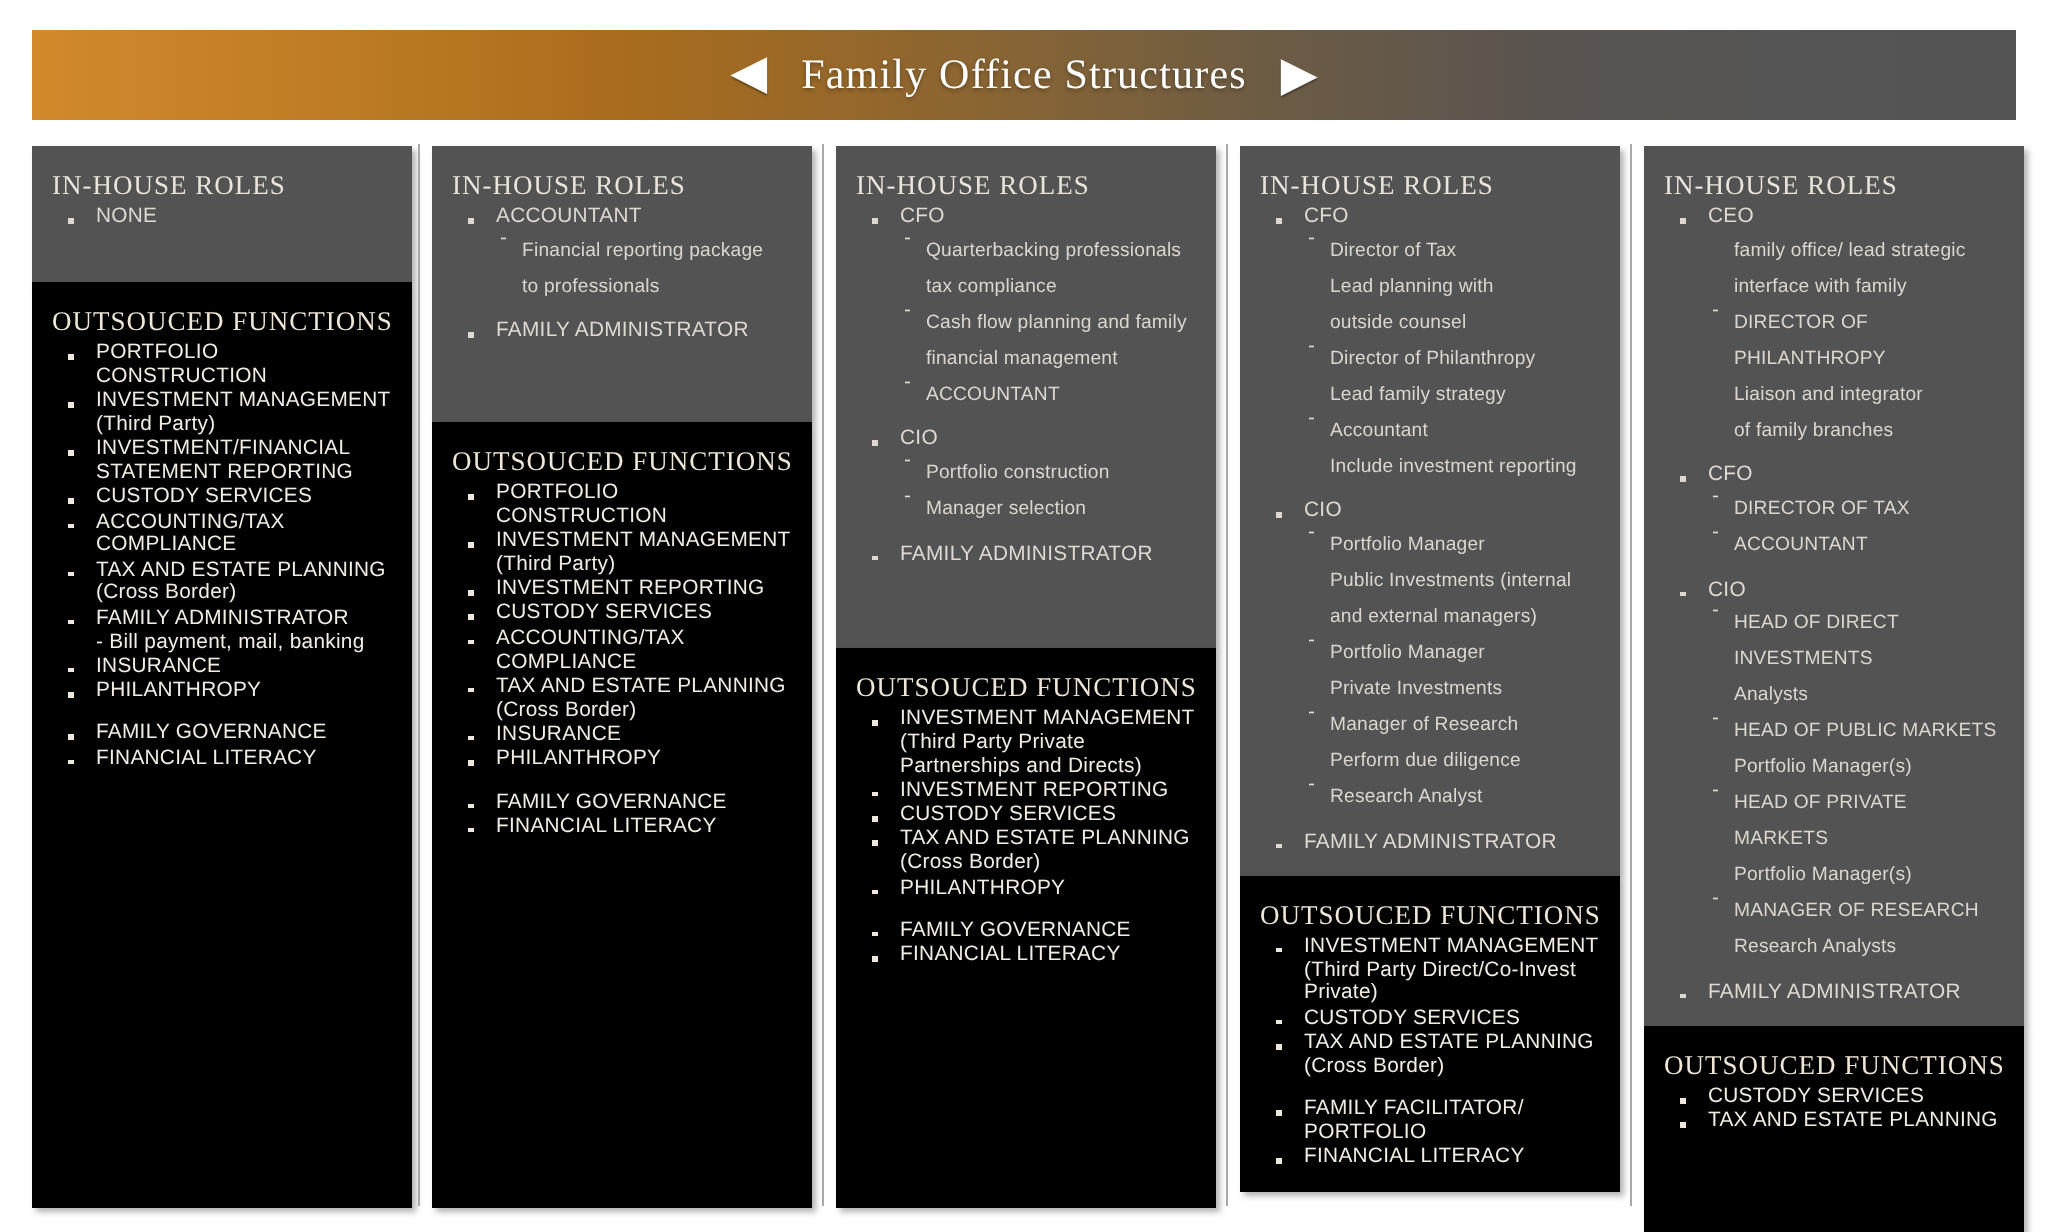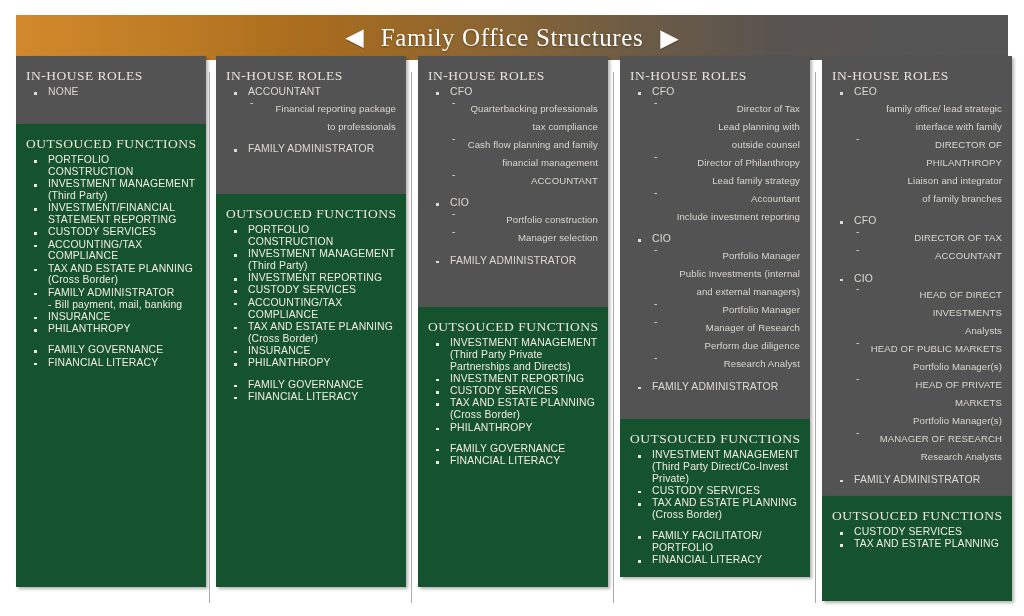--- a/index.html
+++ b/index.html
@@ -13,32 +13,32 @@
   .header{
     position:absolute;left:16px;top:15px;width:992px;height:45px;
     background:linear-gradient(to right,#d2892c 0%,#c07d25 14%,#a96c1d 30%,#8a6533 48%,#6d5c44 62%,#5a5450 76%,#555555 88%,#545454 100%);
     display:flex;align-items:center;justify-content:center;
   }
   .header-inner{display:flex;align-items:center;gap:17px;}
   .arrow{color:#ffffff;font-size:24px;line-height:1;display:block;
          text-shadow:0 1px 1px rgba(0,0,0,.35);}
   .arrow.left{transform:translateY(-1px);}
   .title{
-    font-family:"Liberation Serif",serif;color:#ffffff;font-size:25px;
+    font-family:"Liberation Serif",serif;color:#ffffff;font-size:21px;
     letter-spacing:.6px;white-space:nowrap;text-shadow:0 1px 2px rgba(0,0,0,.35);
   }
 
   
-  .col{position:absolute;top:56px;width:190px;}
+  .col{position:absolute;top:73px;width:190px;}
   .panel{
     box-shadow:2px 2px 3px rgba(0,0,0,.30);
     box-sizing:border-box;overflow:hidden;
   }
   .panel.grey{background:#535353;}
-  .panel.orange{background:#14532d;}
+  .panel.orange{background:#000000;text-decoration:underline;}
   .panel-body{padding:12px 10px 10px 10px;}
 
   .sec-title{
     font-family:"Liberation Serif",serif;
     color:#e9e4dc;font-size:13.5px;letter-spacing:.5px;
     margin:0 0 2px 0;white-space:nowrap;
   }
   .panel.orange .sec-title{color:#f0e6d8;}
 
   ul.lvl1{list-style:none;margin:0;padding:0;}
@@ -46,21 +46,21 @@
   ul.lvl1>li::before{
     content:"";position:absolute;left:8px;top:6px;
     width:2.5px;height:2.5px;background:#ded9d1;
   }
   .panel.orange ul.lvl1>li::before{background:#efe7dc;}
 
   .t1{color:#dedad3;font-size:10.4px;line-height:11.8px;letter-spacing:.15px;}
   .panel.orange .t1{color:#f2ece3;}
 
   ul.lvl2{list-style:none;margin:0;padding:0;}
-  ul.lvl2>li{position:relative;padding-left:13px;text-align:right;}
+  ul.lvl2>li{position:relative;padding-left:13px;}
   ul.lvl2>li::before{
     content:"-";position:absolute;left:2px;top:-1px;
     color:#dedad3;font-size:10.4px;line-height:11.8px;
   }
   .t2{color:#dbd7d0;font-size:9.6px;line-height:11.2px;letter-spacing:.1px;}
   ul.lvl2>li.noDash::before{content:"";}
   .gap{height:9px;}
   .divider{position:absolute;top:72px;width:1px;background:#a9a9a9;}
 </style>
 </head>
@@ -280,20 +280,21 @@
                 </ul>
               </li>
               <div class="gap"></div>
               <li>
                 <div class="t1">CIO</div>
                 <ul class="lvl2">
                   <li><span class="t2">Portfolio Manager</span></li>
                   <li class="noDash"><span class="t2">Public Investments (internal</span></li>
                   <li class="noDash"><span class="t2">and external managers)</span></li>
                   <li><span class="t2">Portfolio Manager</span></li>
+                  <li class="noDash"><span class="t2">Private Investments</span></li>
                   <li><span class="t2">Manager of Research</span></li>
                   <li class="noDash"><span class="t2">Perform due diligence</span></li>
                   <li><span class="t2">Research Analyst</span></li>
                 </ul>
               </li>
               <div class="gap"></div>
               <li>
                 <div class="t1">FAMILY ADMINISTRATOR</div>
               </li>
             </ul>

